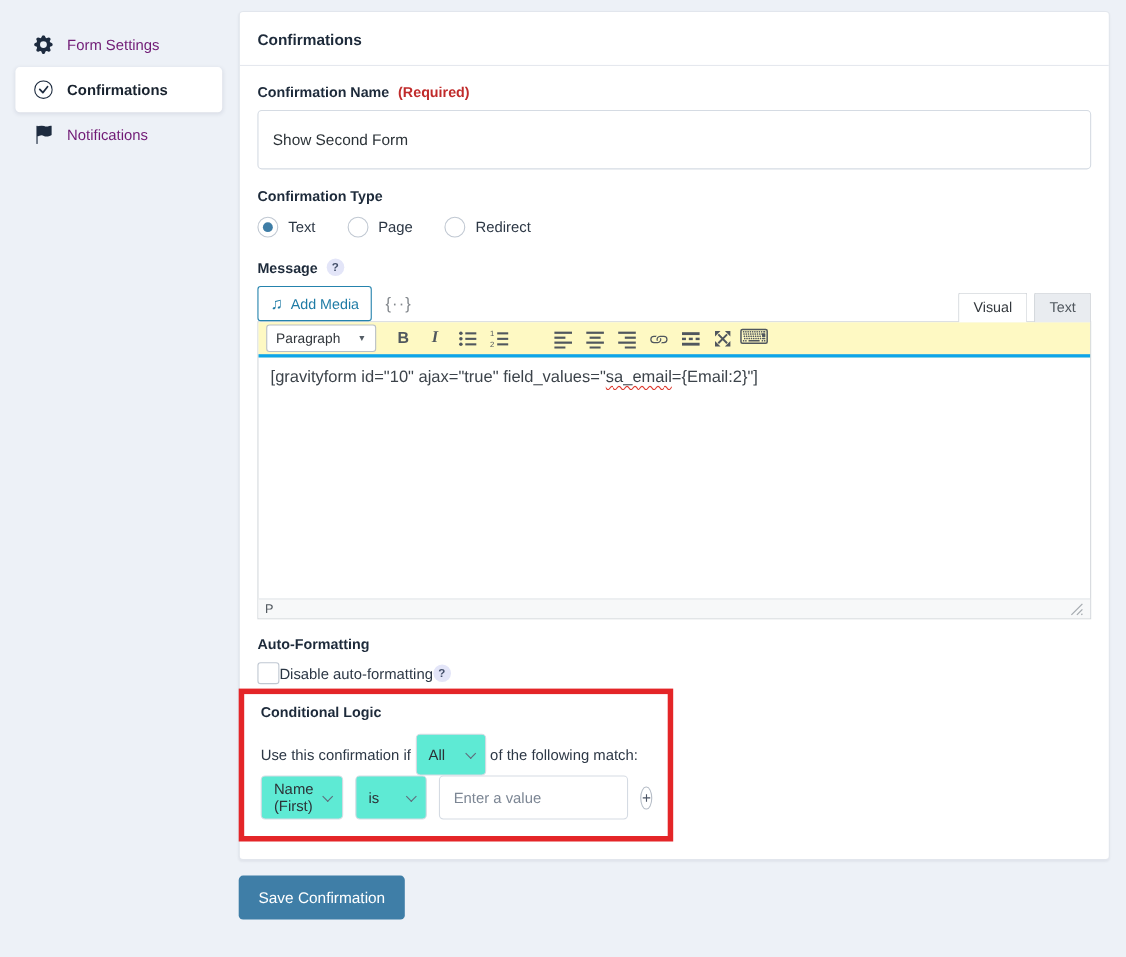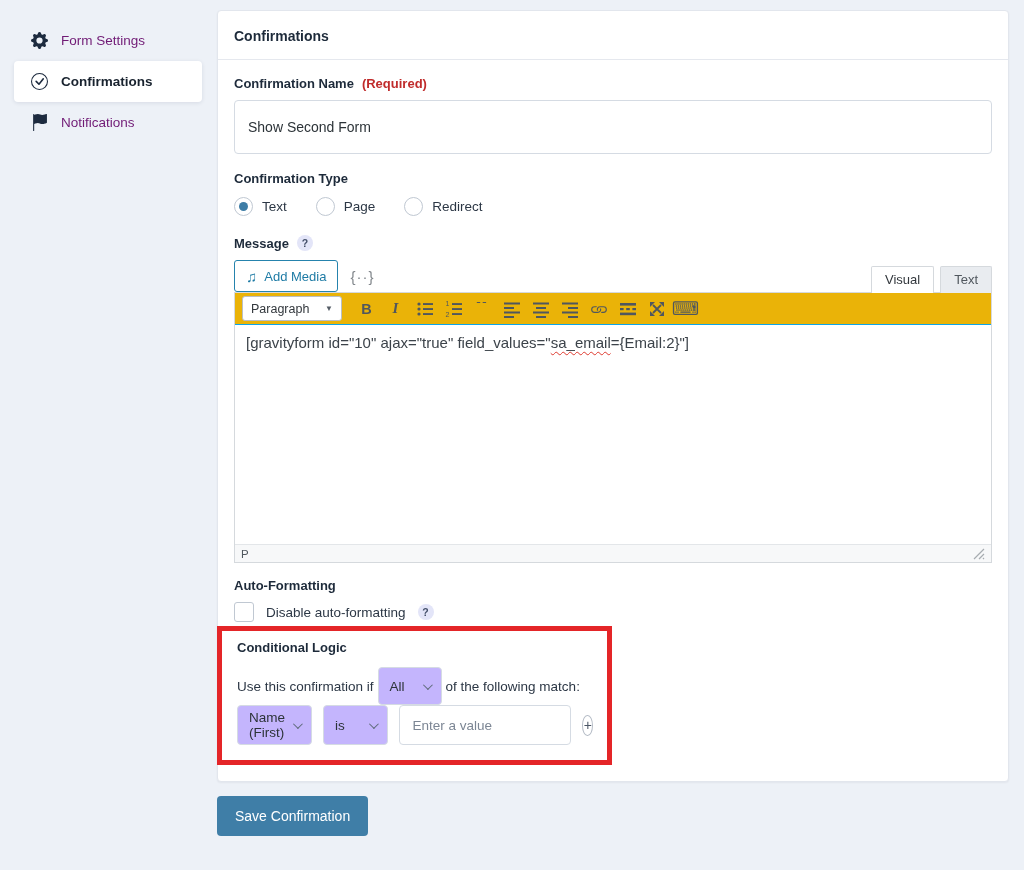--- a/index.html
+++ b/index.html
@@ -76,21 +76,21 @@
   .tabs { display:flex; gap:6px; }
   .wp-tab {
     padding:5px 13px 6px; font-size:13px; color:#50575e; cursor:pointer;
     background:#e9ecf0; border:1px solid #d5d9dd; border-bottom:none;
     border-radius:2px 2px 0 0; position:relative; top:1px;
   }
   .wp-tab.active { background:#fff; color:#32373c; z-index:2; }
 
   .editor-frame { border:1px solid #d5d9dd; background:#fff; }
   .toolbar {
-    height:32px; background:#eab308; border-bottom:1px solid #0ea5e9;
+    height:32px; background:#fef9c3; border-bottom:3px solid #0ea5e9;
     display:flex; align-items:center; padding:0 7px; gap:2px;
   }
   .para-select {
     width:100px; height:25px; background:#fff; border:1px solid #b9bfc6; border-radius:3px;
     display:flex; align-items:center; justify-content:space-between;
     font-size:12.5px; color:#32373c; padding:0 8px; margin-right:9px; cursor:pointer;
   }
   .para-caret { font-size:8px; color:#555d66; }
   .tb { width:27px; height:26px; border:none; background:transparent; display:flex; align-items:center; justify-content:center; cursor:pointer; color:#50575e; }
   .tb svg { fill:#50575e; }
@@ -104,32 +104,32 @@
     white-space:pre-wrap;
   }
   .sp { text-decoration:underline wavy #de3a2f 1px; text-underline-offset:3px; }
   .statusbar {
     height:18px; background:#f7f8f9; border-top:1px solid #e3e6e9;
     display:flex; align-items:center; justify-content:space-between;
     padding:0 6px; font-size:11.5px; color:#50575e;
   }
   .resize { cursor:nwse-resize; display:flex; }
 
-  .cb-row { margin-top:9px; display:flex; align-items:center; gap:12px; font-size:13.5px; color:#2c3745; }
+  .cb-row { margin-top:9px; display:flex; align-items:center; font-size:13.5px; color:#2c3745; }
   .checkbox { width:20px; height:20px; border:1px solid #c0c8d2; border-radius:3px; background:#fff; cursor:pointer; flex:none; }
 
   
   .cl-box {
     margin:4px 0 0 -17px; width:395px;
     border:5px solid #e42528;
     padding:9px 14px 15px 15px;
   }
   .cl-sentence { margin-top:12px; display:flex; align-items:center; gap:4px; font-size:13.5px; color:#2c3745; }
   .gf-select {
-    height:38px; background:#c4b5fd; border:1px solid #d5dbe3; border-radius:4px;
+    height:38px; background:#5eead4; border:1px solid #d5dbe3; border-radius:4px;
     display:flex; align-items:center; padding:0 11px; gap:8px;
     font-size:13.5px; color:#2c3338; cursor:pointer;
   }
   .gf-select .chev {
     width:7px; height:7px; border-right:1.8px solid #5f6b7a; border-bottom:1.8px solid #5f6b7a;
     transform:rotate(45deg) translateY(-2px); margin-left:auto; flex:none;
   }
   .sel-all { width:64px; justify-content:flex-start; }
   .cl-rule { display:flex; align-items:center; gap:11px; }
   .sel-field { width:118px; height:40px; }

